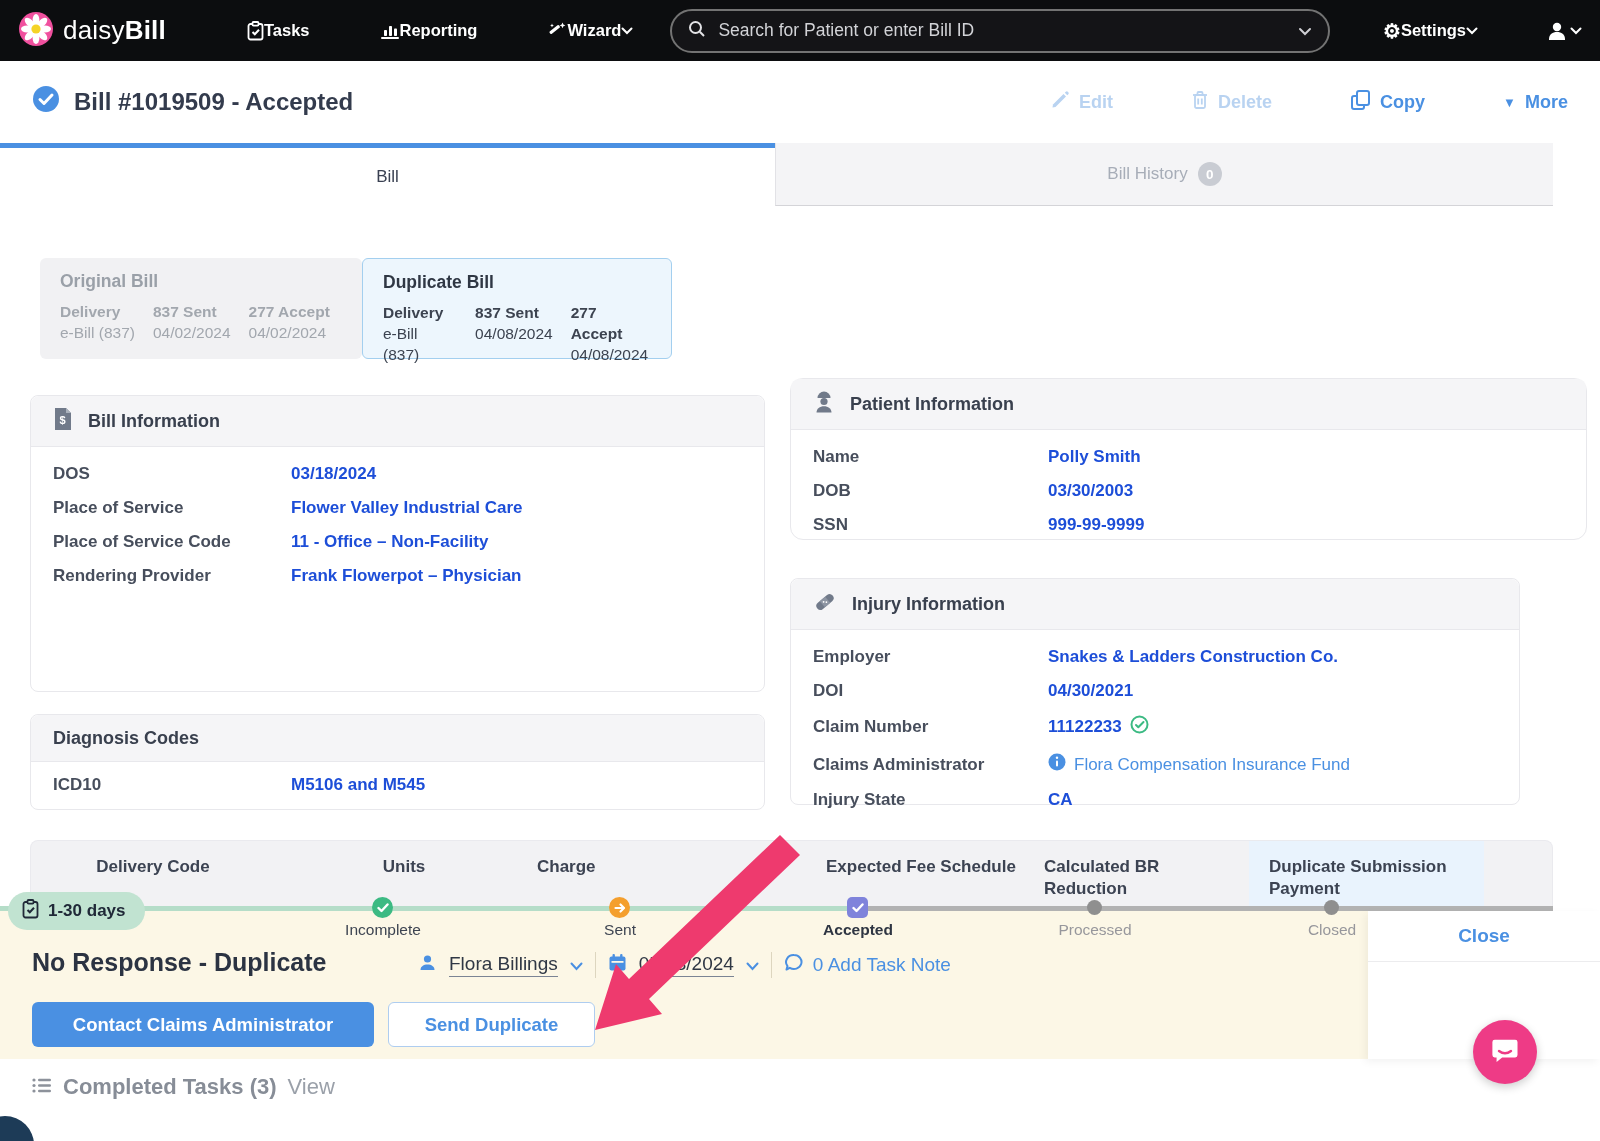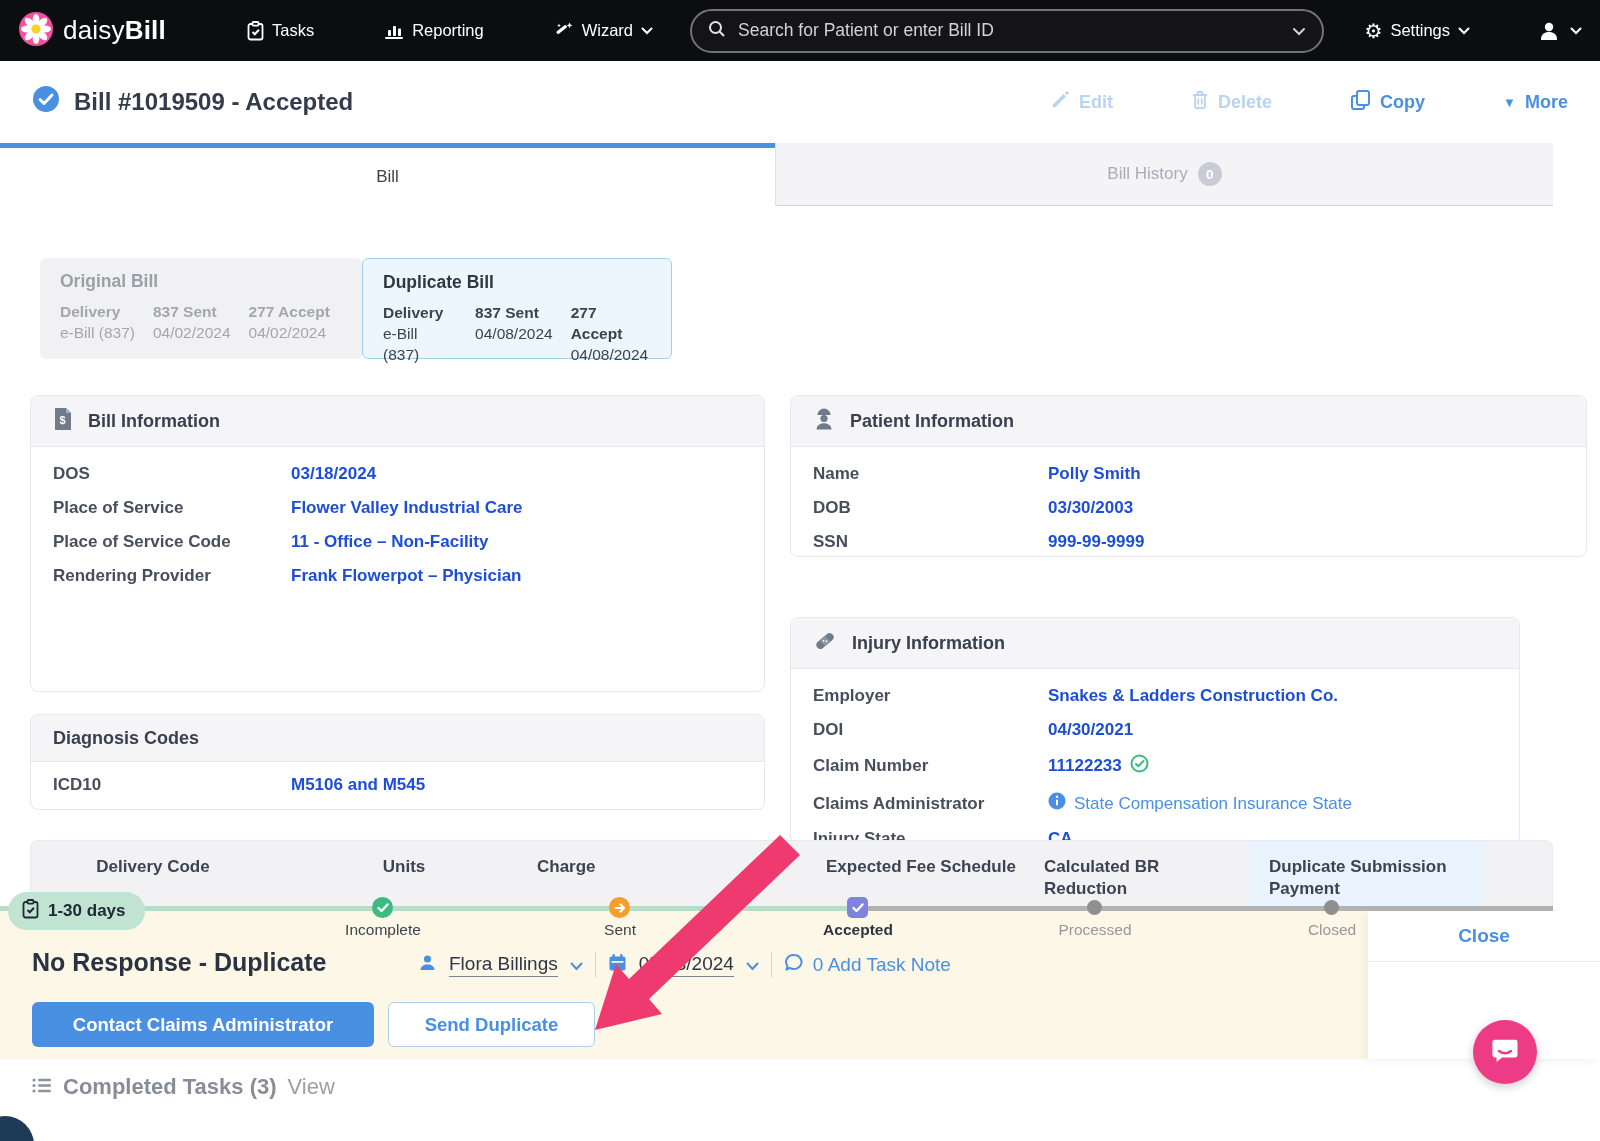--- a/index.html
+++ b/index.html
@@ -5,21 +5,21 @@
   html,body{margin:0;padding:0;}
   body{font-family:"Liberation Sans",sans-serif;background:#fff;}
   .screen{position:relative;width:1600px;height:1141px;background:#fff;overflow:hidden;}
 
   
   .topnav{position:absolute;left:0;top:0;width:1600px;height:61px;background:#0c0d0f;display:flex;align-items:center;box-sizing:border-box;padding:0 18px;color:#fff;z-index:10;}
   .brand{display:flex;align-items:center;gap:9px;margin-right:26px;}
   .brand-text{font-size:26px;color:#fff;letter-spacing:.2px;}
   .brand-text .light{font-weight:400;}
   .brand-text .bold{font-weight:800;}
-  .nav-item{display:flex;align-items:center;gap:8px;font-size:16.5px;font-weight:400;color:#fff;margin:0 15px;cursor:pointer;padding-left:40px;}
+  .nav-item{display:flex;align-items:center;font-size:16.5px;font-weight:700;color:#fff;margin:0 15px;cursor:pointer;padding-left:40px;}
   .nav-item svg{display:block;}
   .searchbar{display:flex;align-items:center;gap:10px;height:44px;width:660px;margin-left:22px;border:2px solid #737373;border-radius:23px;background:#141417;box-sizing:border-box;padding:0 16px;}
   .searchbar input{flex:1;background:transparent;border:none;outline:none;color:#e8e8ea;font-size:17.5px;font-family:"Liberation Sans",sans-serif;}
   .searchbar input::placeholder{color:#d2d3d7;}
   .nav-right{margin-left:auto;display:flex;align-items:center;gap:26px;}
   .gear-glyph{font-size:20px;line-height:1;}
 
   
   .page-header{position:absolute;left:0;top:61px;width:1600px;height:82px;background:#fff;display:flex;align-items:center;box-sizing:border-box;padding:0 32px;}
   .page-title{display:flex;align-items:center;gap:14px;font-size:24px;font-weight:800;color:#333b4d;}
@@ -51,22 +51,22 @@
   .panel{position:absolute;border:1px solid #e8e8ec;border-radius:8px;background:#fff;box-sizing:border-box;}
   .panel-header{height:50px;background:#f5f5f7;border-bottom:1px solid #e8e8ec;border-radius:8px 8px 0 0;display:flex;align-items:center;gap:15px;padding:0 22px;font-size:18px;font-weight:700;color:#39404e;}
   .panel-body{padding:17px 22px 10px 22px;}
   .info-row{display:flex;margin-bottom:14px;font-size:17px;align-items:center;}
   .info-label{width:238px;flex:none;font-weight:700;color:#474e5c;}
   .info-label.r{width:235px;}
   .info-value{color:#1d4ed8;display:flex;align-items:center;gap:8px;font-weight:bold;}
   .link-blue{color:#4a90e2;display:flex;align-items:center;gap:8px;cursor:pointer;}
 
   .panel.billinfo{left:30px;top:395px;width:735px;height:297px;}
-  .panel.patient{left:790px;top:395px;width:797px;height:162px;}
-  .panel.injury{left:790px;top:578px;width:730px;height:227px;margin-top:39px;}
+  .panel.patient{left:790px;top:378px;width:797px;height:162px;border-radius:13px;}
+  .panel.injury{left:790px;top:578px;width:730px;height:227px;}
   .panel.diagnosis{left:30px;top:714px;width:735px;height:96px;}
   .panel.diagnosis .panel-header{height:46px;}
   .panel.diagnosis .panel-body{padding-top:13px;}
 
   
   .charges{position:absolute;left:30px;top:840px;width:1523px;height:70px;background:#f2f2f4;border:1px solid #eaeaee;border-bottom:none;border-radius:8px 8px 0 0;box-sizing:border-box;z-index:1;}
   .charges .hl{position:absolute;left:1218px;top:0;width:235px;height:70px;background:#e9f3fd;border-radius:0;}
   .ccell{position:absolute;top:15px;font-size:17px;font-weight:700;color:#3c4352;line-height:22px;}
   .ccell.c1{left:2px;width:240px;text-align:center;}
   .ccell.c2{left:253px;width:240px;text-align:center;}
@@ -408,21 +408,21 @@
       <div class="info-row">
         <span class="info-label r">Claims Administrator</span>
         <span class="link-blue">
           <span>
             <svg width="18" height="18" viewBox="0 0 18 18">
                 <circle cx="9" cy="9" r="8.5" fill="#4a90e2"></circle>
                 <rect x="8" y="7.5" width="2" height="6" rx="1" fill="#fff"></rect>
                 <circle cx="9" cy="4.8" r="1.2" fill="#fff"></circle>
               </svg>
           </span>
-          <span>State Compensation Insurance State</span>
+          <span>Flora Compensation Insurance Fund</span>
         </span>
       </div>
       <div class="info-row">
           <span class="info-label r">Injury State</span>
           <span class="info-value">CA</span>
         </div>
     </div>
   </div>
 
   <div class="panel diagnosis">

